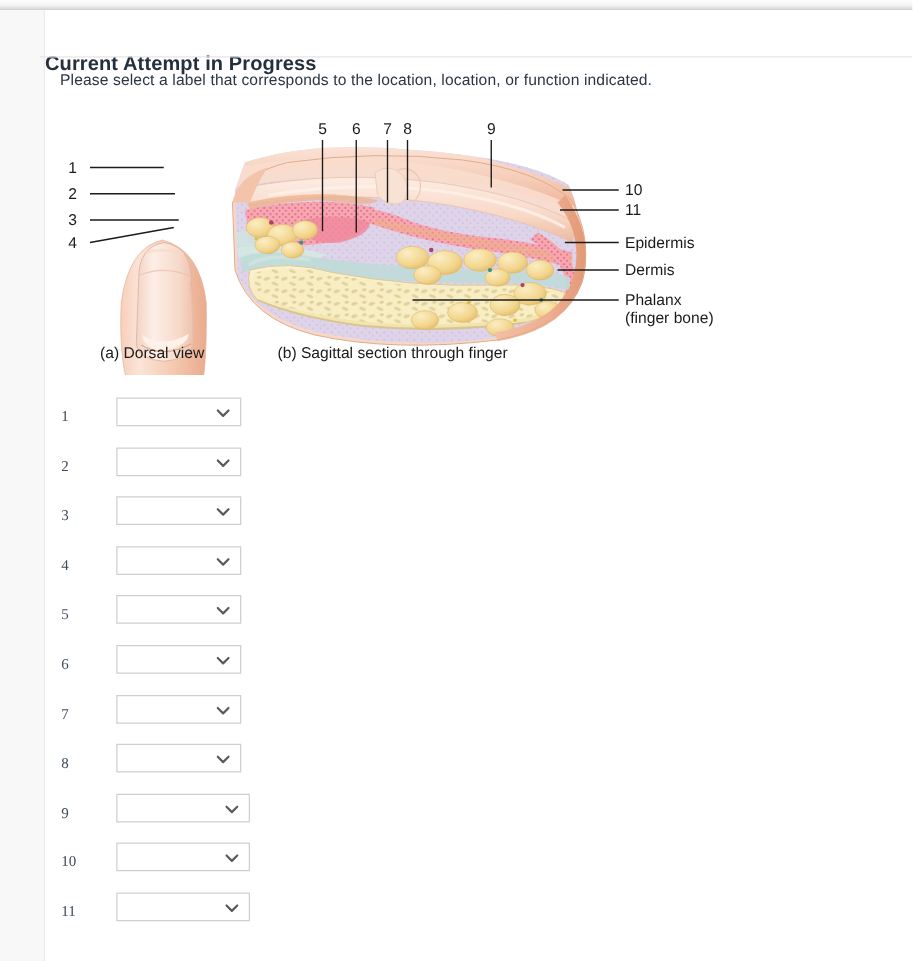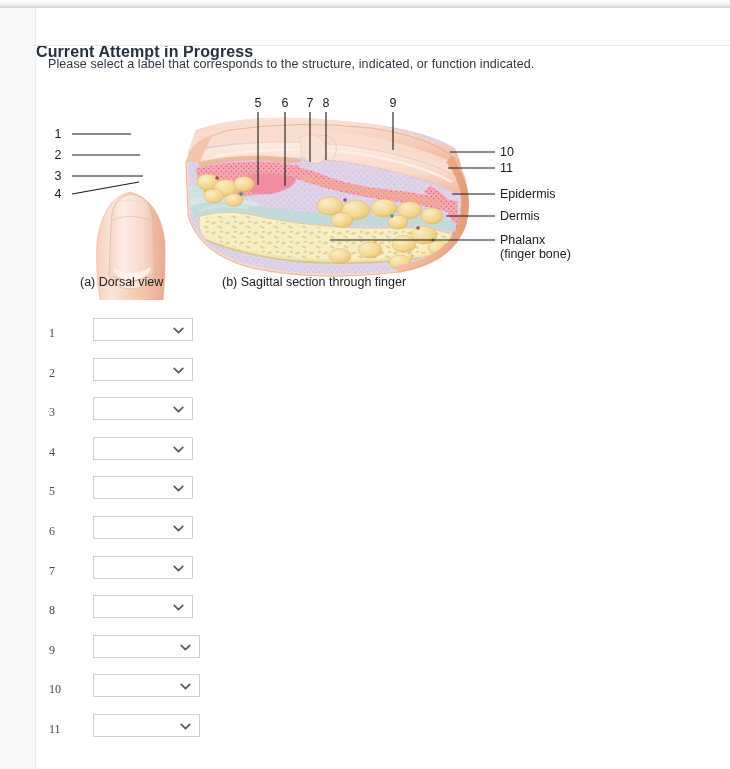--- a/index.html
+++ b/index.html
@@ -134,21 +134,21 @@
 </style>
 </head>
 <body>
 
 <div id="top-gradient-bar"></div>
 <div id="left-rail"></div>
 <div id="content-pane"></div>
 
 <div id="attempt-header">Current Attempt in Progress</div>
 <div id="header-divider"></div>
-<div id="instruction-text">Please select a label that corresponds to the structure, indicated, or function indicated.</div>
+<div id="instruction-text">Please select a label that corresponds to the location, location, or function indicated.</div>
 
 <div id="figure-region">
 <svg width="730" height="210" viewBox="0 0 730 210" xmlns="http://www.w3.org/2000/svg">
   <defs>
     <linearGradient id="gFinger" x1="0" y1="0" x2="1" y2="0">
       <stop offset="0%" stop-color="#f7cfbb"></stop>
       <stop offset="22%" stop-color="#fbe4d7"></stop>
       <stop offset="58%" stop-color="#f6cbb4"></stop>
       <stop offset="100%" stop-color="#e9ab8c"></stop>
     </linearGradient>

